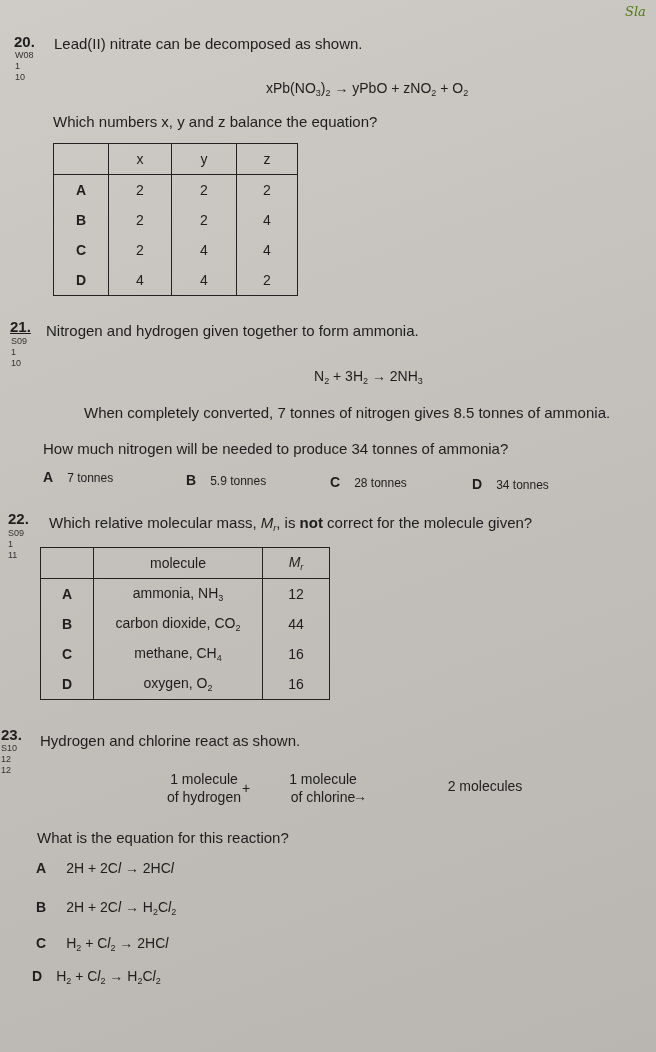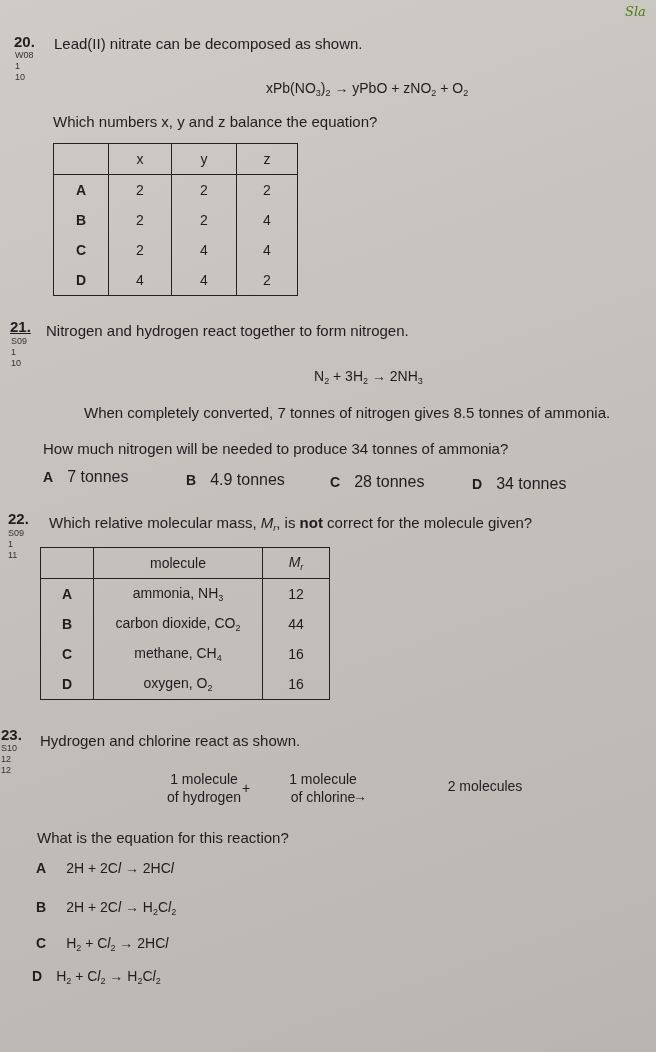--- a/index.html
+++ b/index.html
@@ -8,21 +8,21 @@
       background: linear-gradient(160deg, #cfcbc7 0%, #c4c0bc 45%, #b9b5b1 100%);
       font-family: "Liberation Sans", sans-serif; color: #1e1e1e;
     }
     .abs { position: absolute; }
     .qnum { font-weight: bold; font-size: 15px; }
     .codes { font-size: 9px; line-height: 11px; color: #333; }
     .text { font-size: 15px; white-space: nowrap; }
     .eq { font-size: 14px; white-space: nowrap; }
     sub { font-size: 9px; vertical-align: -3px; }
     .opt-letter { font-weight: bold; font-size: 14px; }
-    .opt-text { font-size: 16px; margin-left: 14px; }
+    .opt-text { font-size: 12px; margin-left: 14px; }
     table { border-collapse: collapse; font-size: 14px; }
     td, th { border: 1.5px solid #222; text-align: center; font-weight: normal; }
     .t1 td, .t1 th { height: 28px; }
     .t1 .rowletter { font-weight: bold; width: 52px; }
     .t1 .col { width: 58px; }
     .t1 tbody td { border-top: none; border-bottom: none; }
     .t1 tbody tr:last-child td { border-bottom: 1.5px solid #222; }
     .t2 td, .t2 th { height: 28px; }
     .t2 .rowletter { font-weight: bold; width: 50px; }
     .t2 .mol { width: 166px; }
@@ -90,31 +90,31 @@
   </table>
 </section>
 
 <section>
   <div class="abs qnum" style="left:10px; top:318px;text-decoration:underline;">21.</div>
   <div class="abs codes" style="left:11px; top:336px;">
     <div>S09</div>
     <div>1</div>
     <div>10</div>
   </div>
-  <div class="abs text" style="left:46px; top:322px;">Nitrogen and hydrogen react together to form nitrogen.</div>
+  <div class="abs text" style="left:46px; top:322px;">Nitrogen and hydrogen given together to form ammonia.</div>
   <div class="abs eq" style="left:314px; top:368px;">
     <span>N</span><sub>2</sub> <span>+ 3H</span><sub>2</sub> <span>→</span> <span>2NH</span><sub>3</sub>
   </div>
   <div class="abs text" style="left:44px; top:404px;margin-left:40px;">When completely converted, 7 tonnes of nitrogen gives 8.5 tonnes of ammonia.</div>
   <div class="abs text" style="left:43px; top:440px;">How much nitrogen will be needed to produce 34 tonnes of ammonia?</div>
   <div class="abs" style="left:43px; top:468px;">
     <span class="opt-letter">A</span><span class="opt-text">7 tonnes</span>
   </div>
   <div class="abs" style="left:186px; top:471px;">
-    <span class="opt-letter">B</span><span class="opt-text">4.9 tonnes</span>
+    <span class="opt-letter">B</span><span class="opt-text">5.9 tonnes</span>
   </div>
   <div class="abs" style="left:330px; top:473px;">
     <span class="opt-letter">C</span><span class="opt-text">28 tonnes</span>
   </div>
   <div class="abs" style="left:472px; top:475px;">
     <span class="opt-letter">D</span><span class="opt-text">34 tonnes</span>
   </div>
 </section>
 
 <section>

